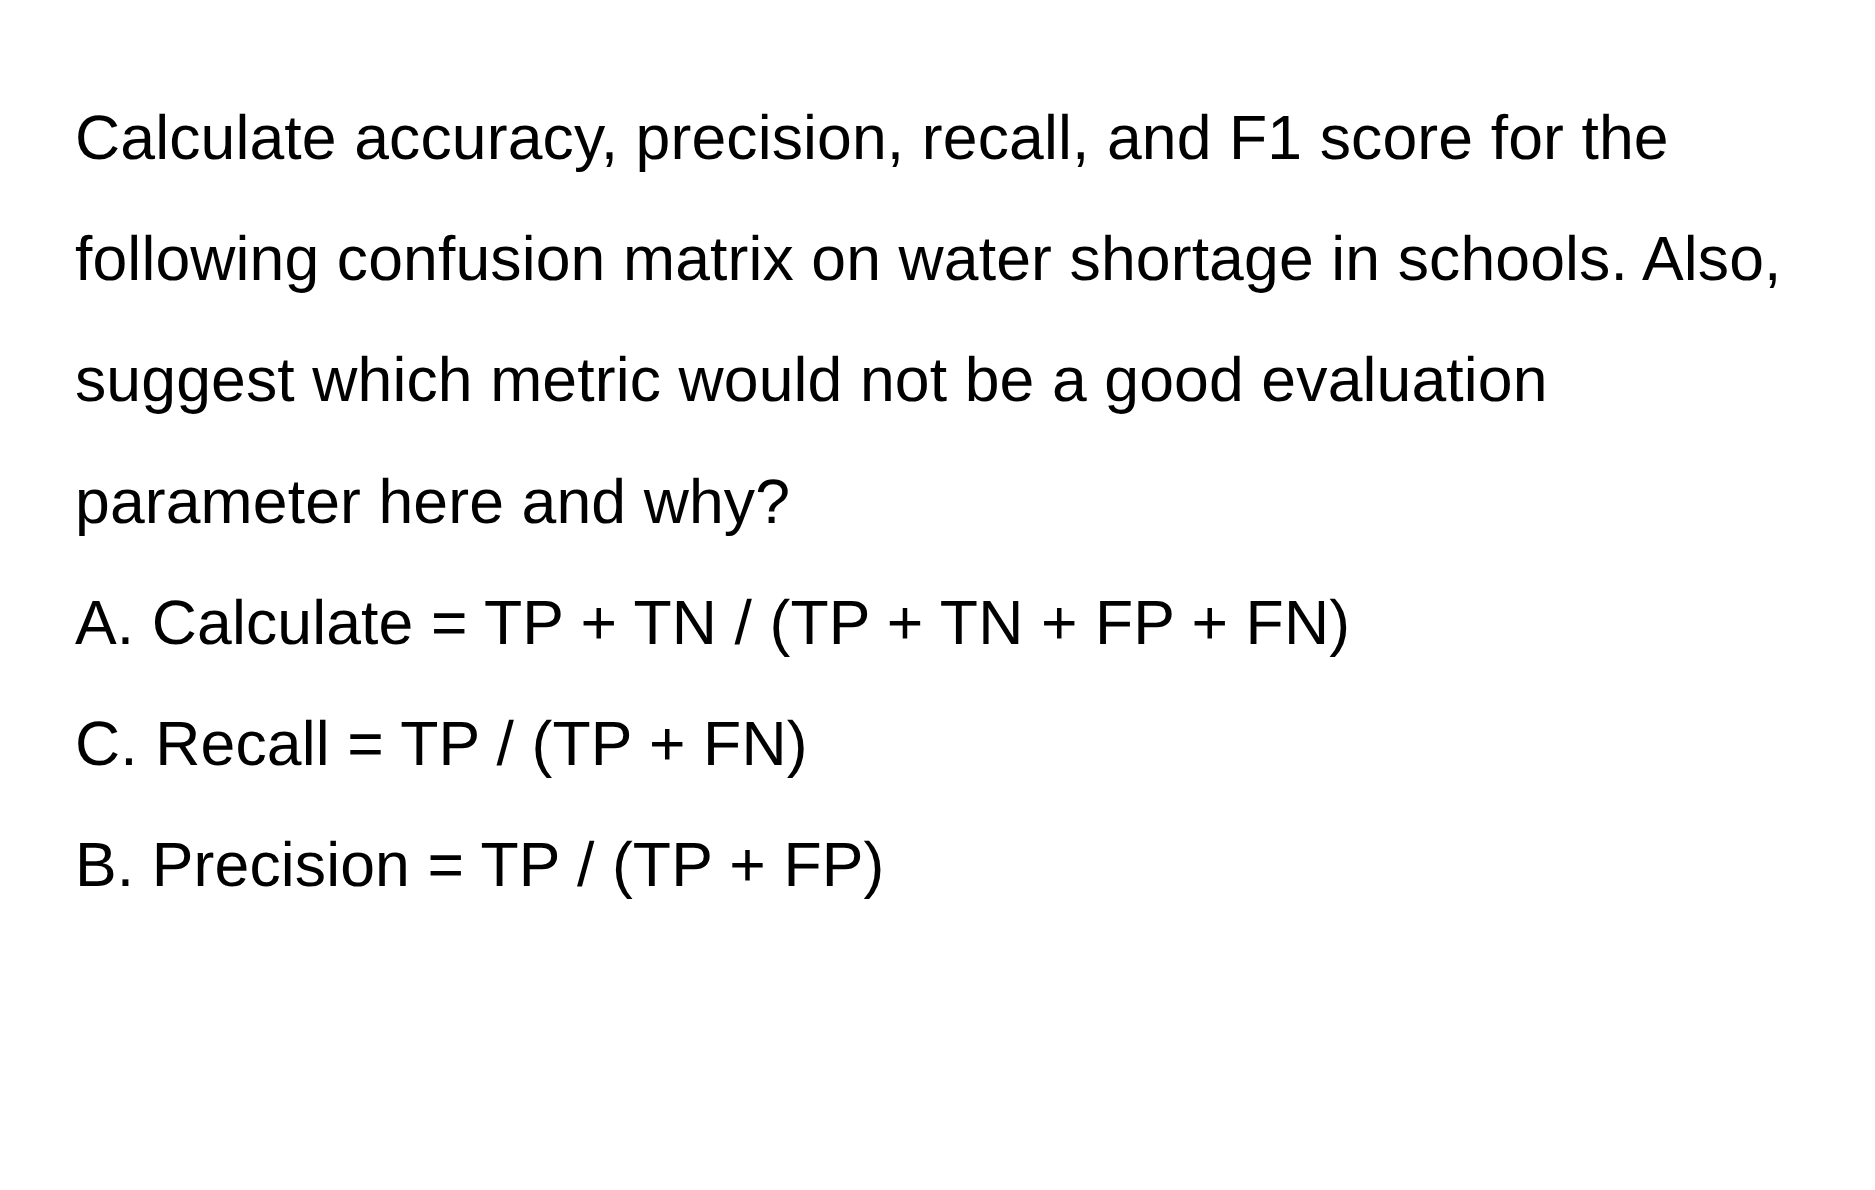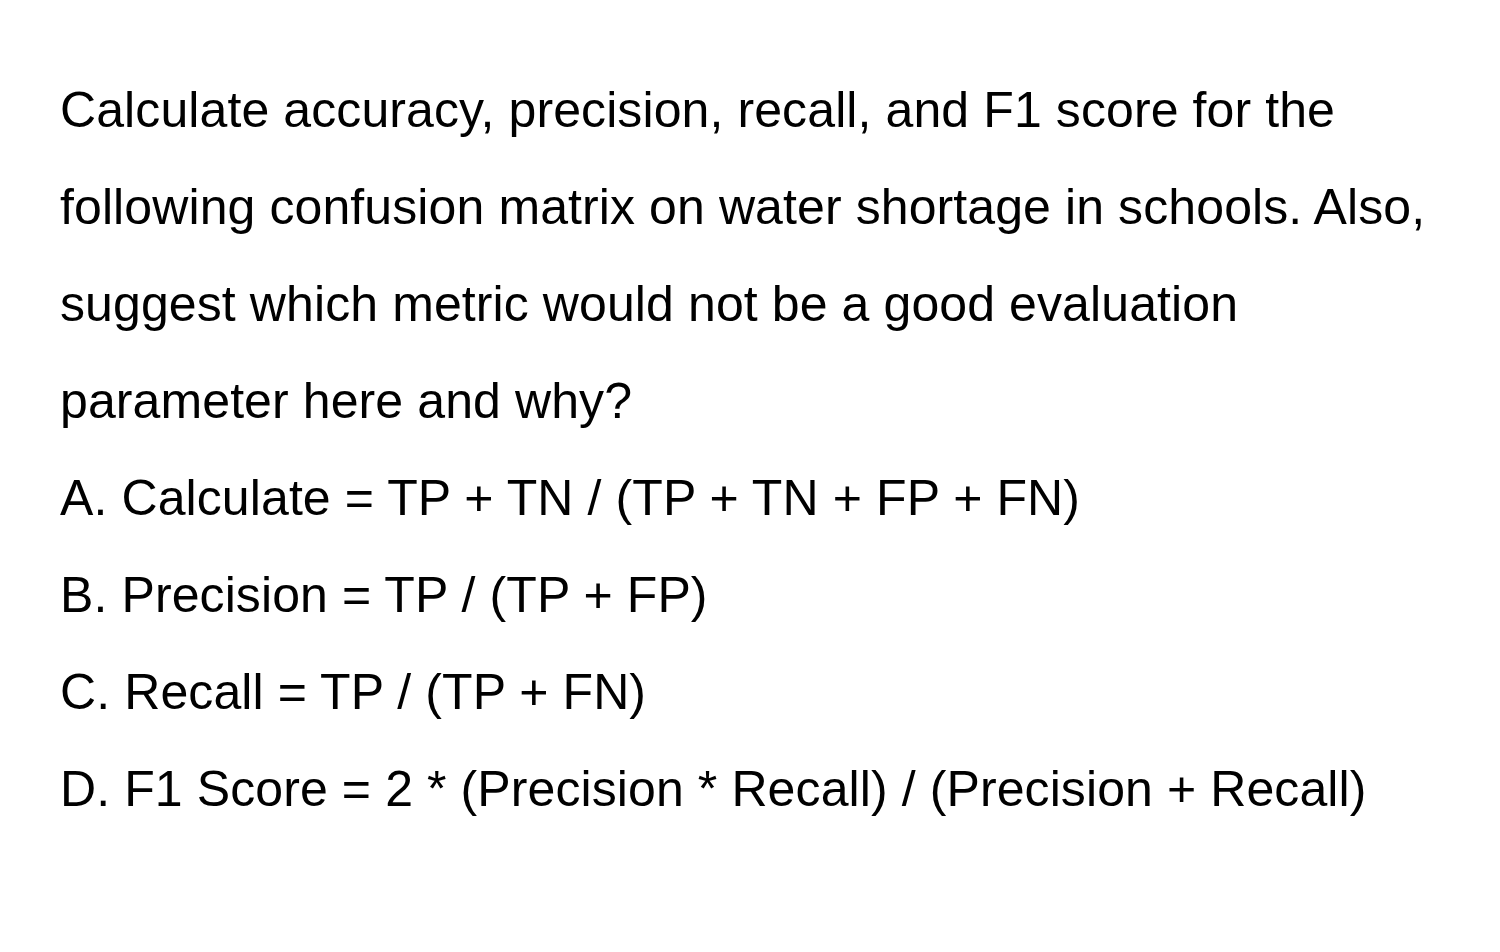--- a/index.html
+++ b/index.html
@@ -27,16 +27,15 @@
     font-weight: 400;
     white-space: pre-wrap;
   }
 </style>
 </head>
 <body>
 
 <div class="page">
   <div class="line">Calculate accuracy, precision, recall, and F1 score for the following confusion matrix on water shortage in schools. Also, suggest which metric would not be a good evaluation parameter here and why?</div>
   <div class="line">A. Calculate = TP + TN / (TP + TN + FP + FN)</div>
+  <div class="line">C. Recall = TP / (TP + FN)</div>
   <div class="line">B. Precision = TP / (TP + FP)</div>
-  <div class="line">C. Recall = TP / (TP + FN)</div>
-  <div class="line">D. F1 Score = 2 * (Precision * Recall) / (Precision + Recall)</div>
 </div>
 
 </body></html>

